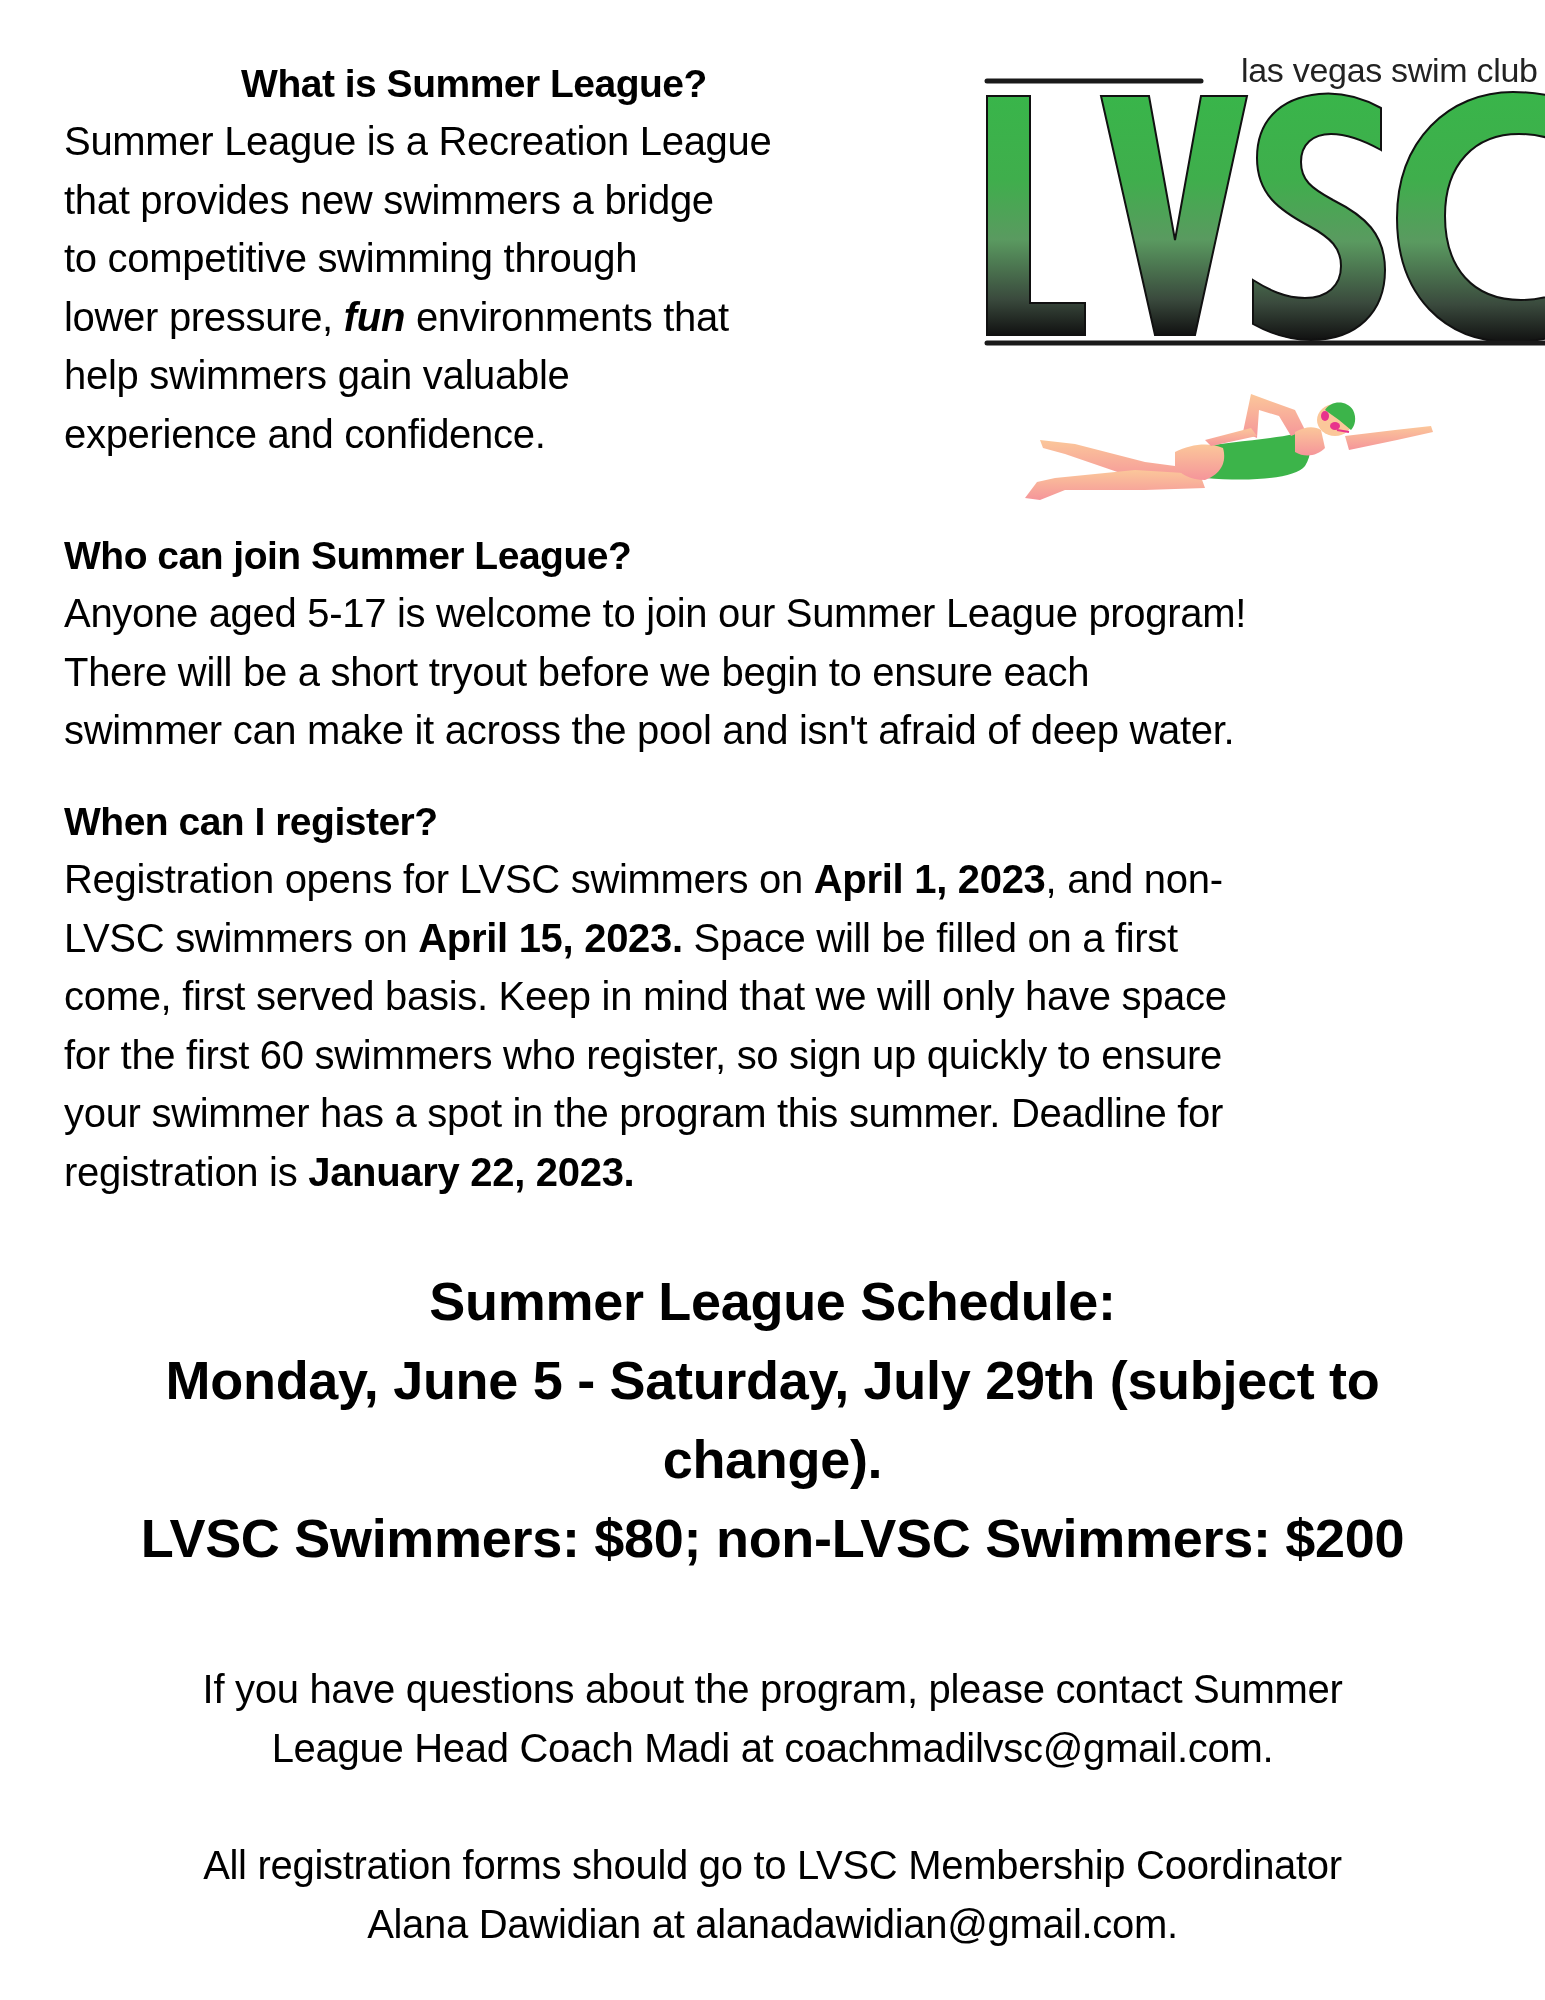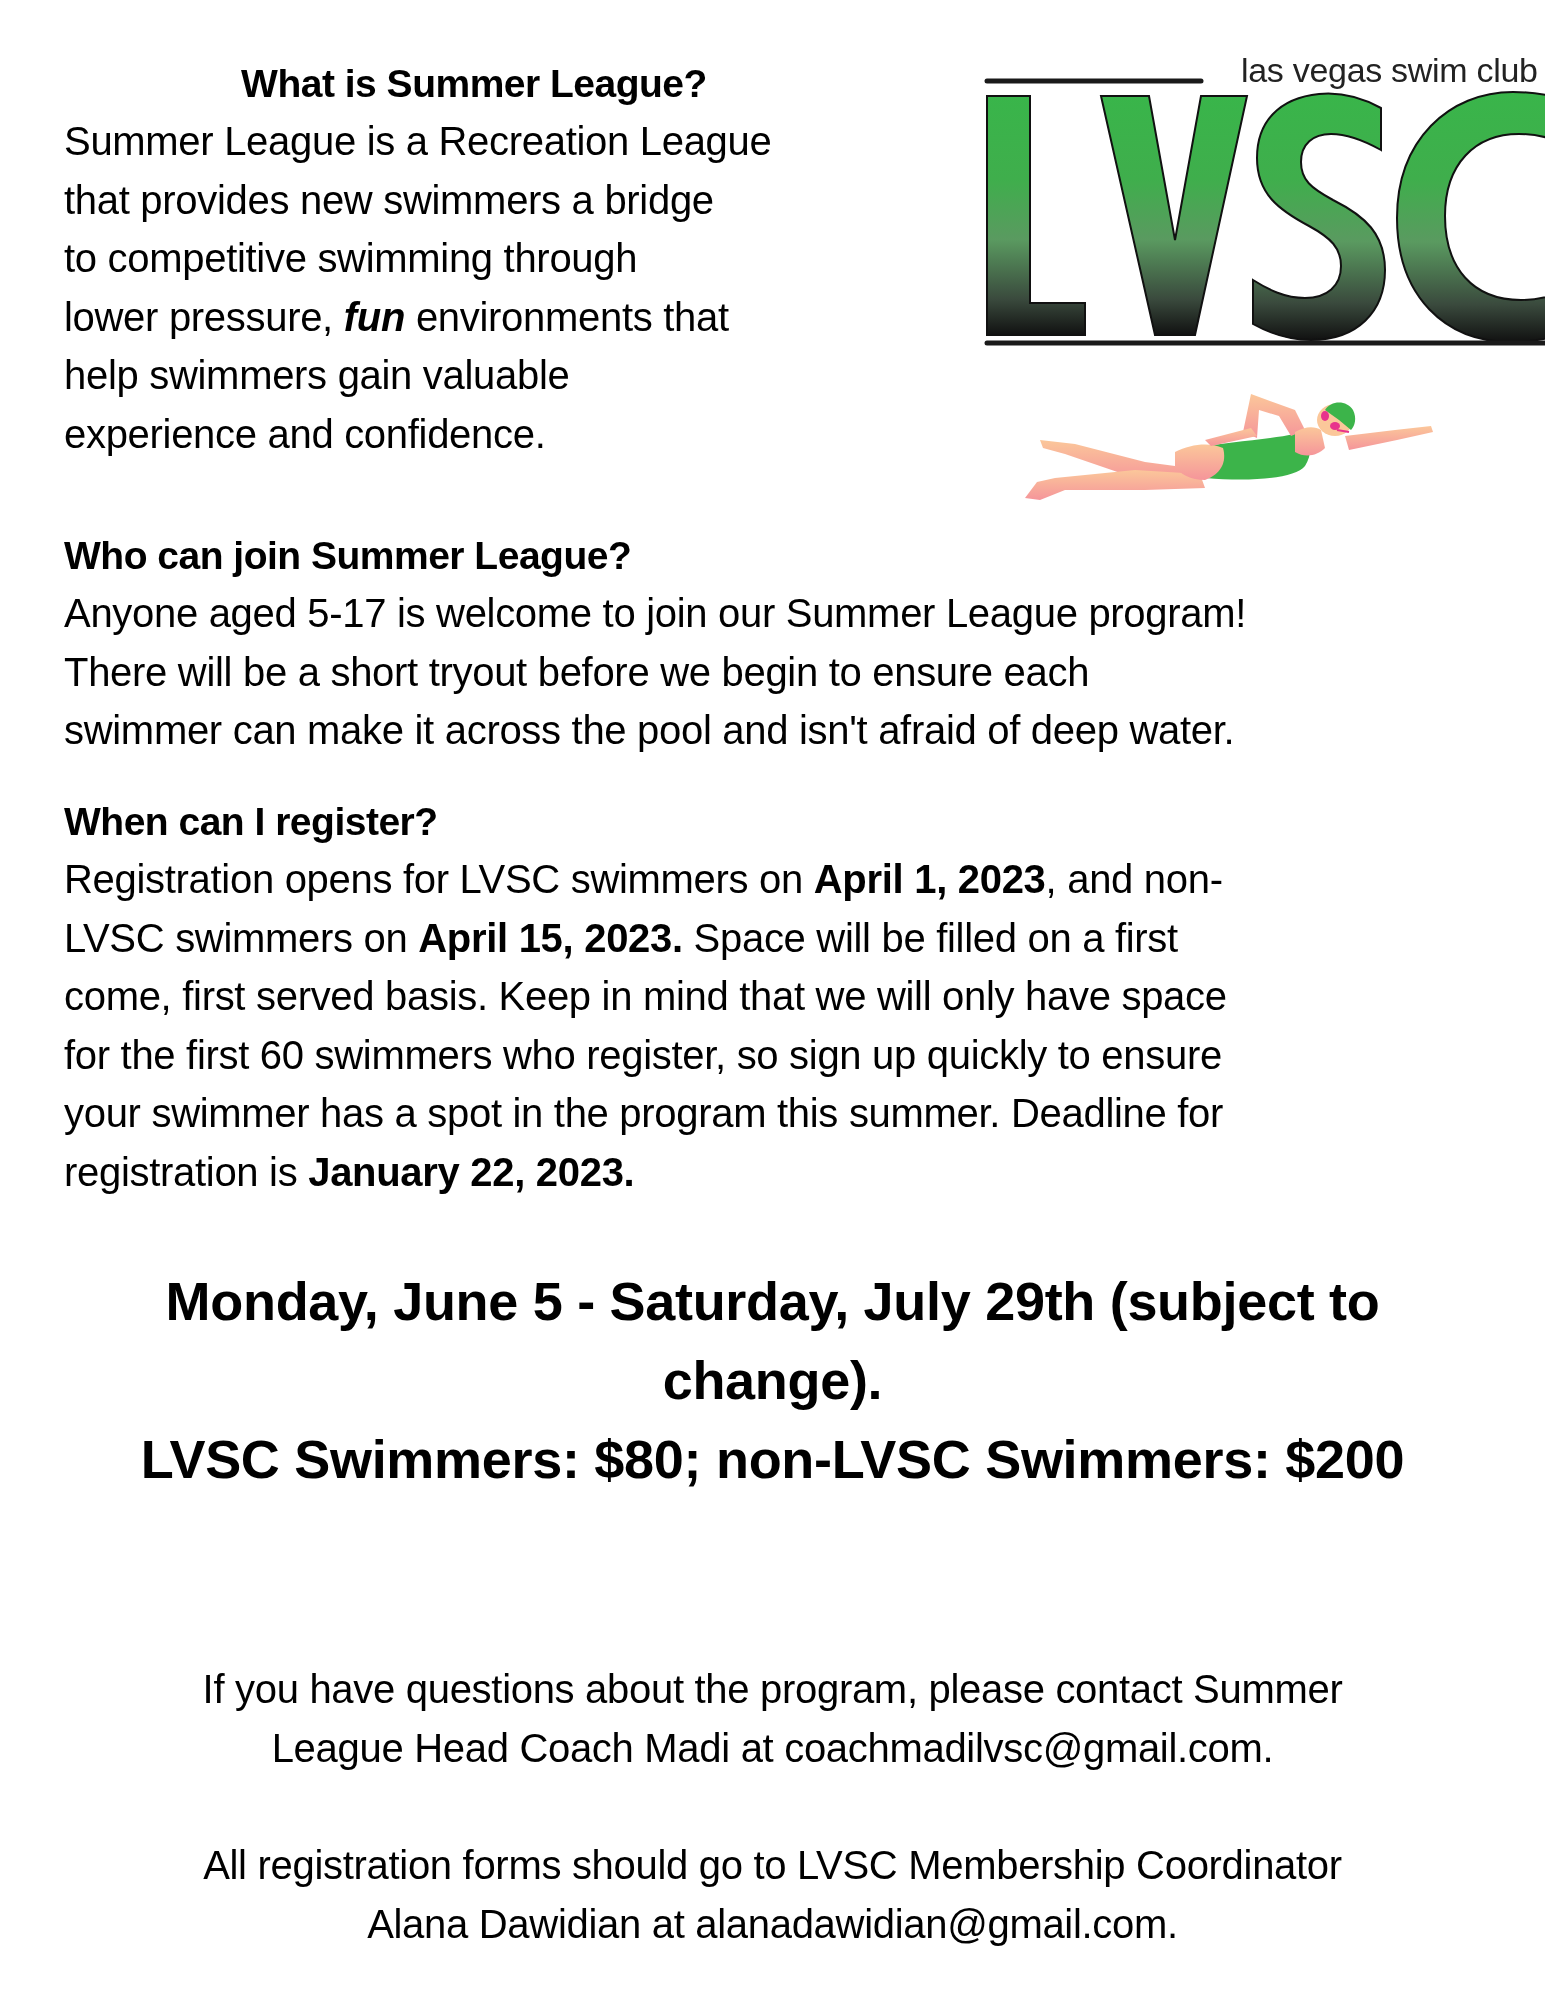--- a/index.html
+++ b/index.html
@@ -205,20 +205,21 @@
       <div><span>Registration opens for LVSC swimmers on </span><b>April 1, 2023</b><span>, and non-</span></div>
       <div><span>LVSC swimmers on </span><b>April 15, 2023.</b><span> Space will be filled on a first</span></div>
       <div>come, first served basis. Keep in mind that we will only have space</div>
       <div>for the first 60 swimmers who register, so sign up quickly to ensure</div>
       <div>your swimmer has a spot in the program this summer. Deadline for</div>
       <div><span>registration is </span><b>January 22, 2023.</b></div>
     </div>
   </div>
 
   <div class="schedule">
+    <div>Summer League Schedule:</div>
     <div>Monday, June 5 - Saturday, July 29th (subject to</div>
     <div>change).</div>
     <div>LVSC Swimmers: $80; non-LVSC Swimmers: $200</div>
   </div>
 
   <div class="contact contact-coach">
     <div>If you have questions about the program, please contact Summer</div>
     <div>League Head Coach Madi at coachmadilvsc@gmail.com.</div>
   </div>
   <div class="contact contact-forms">

